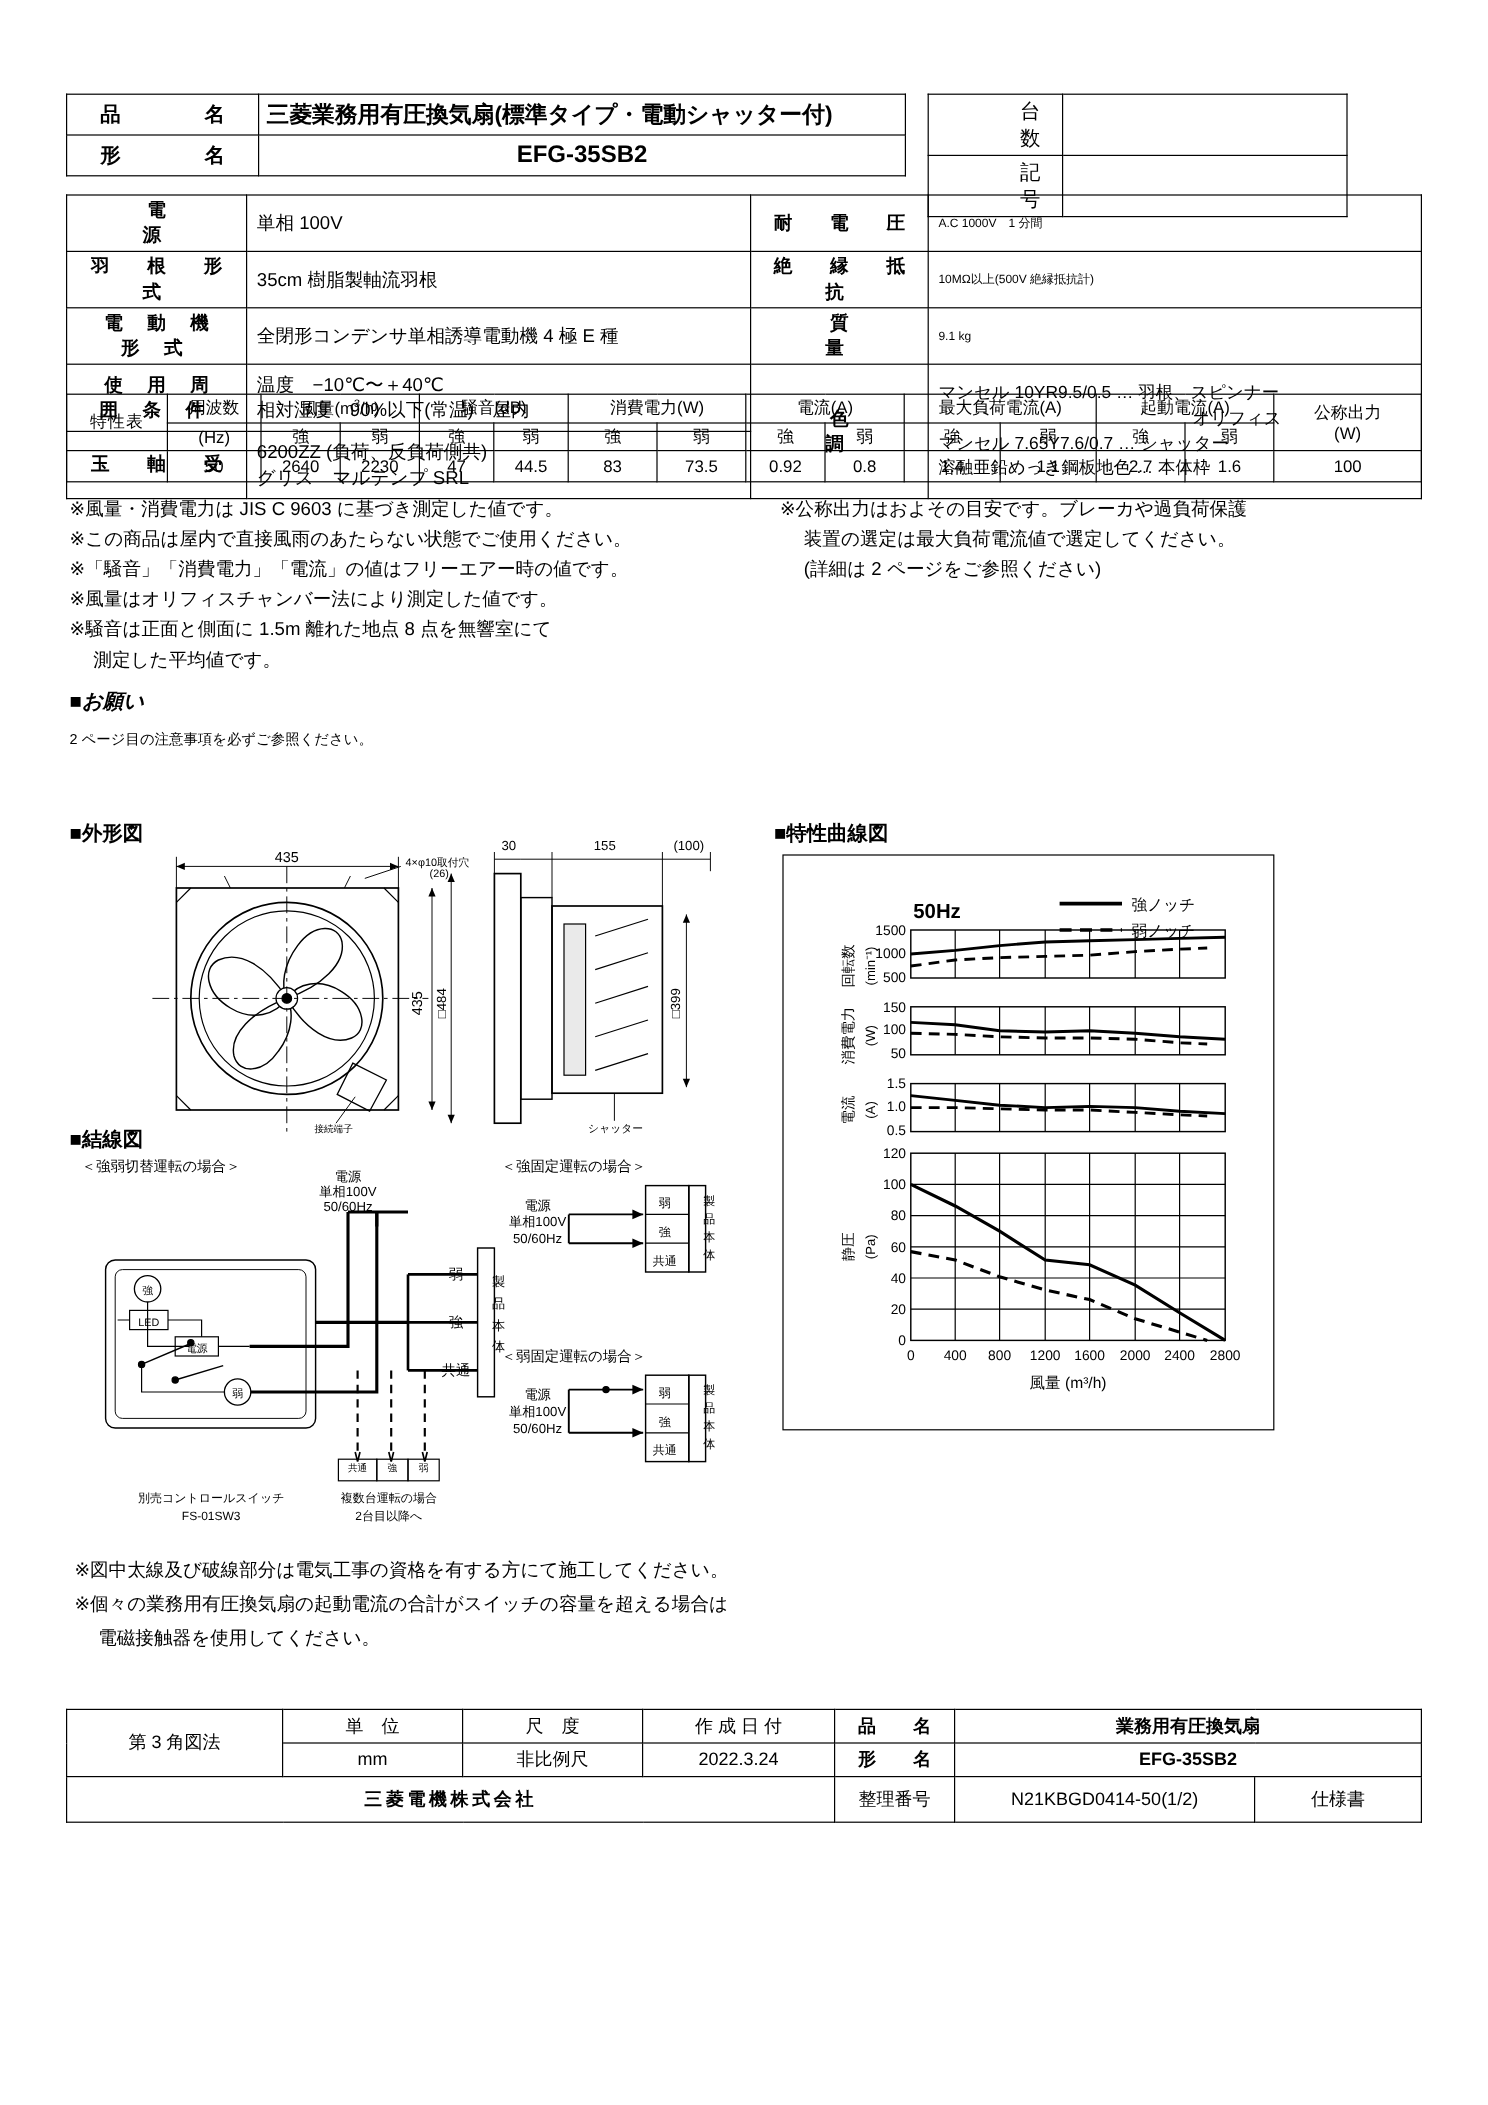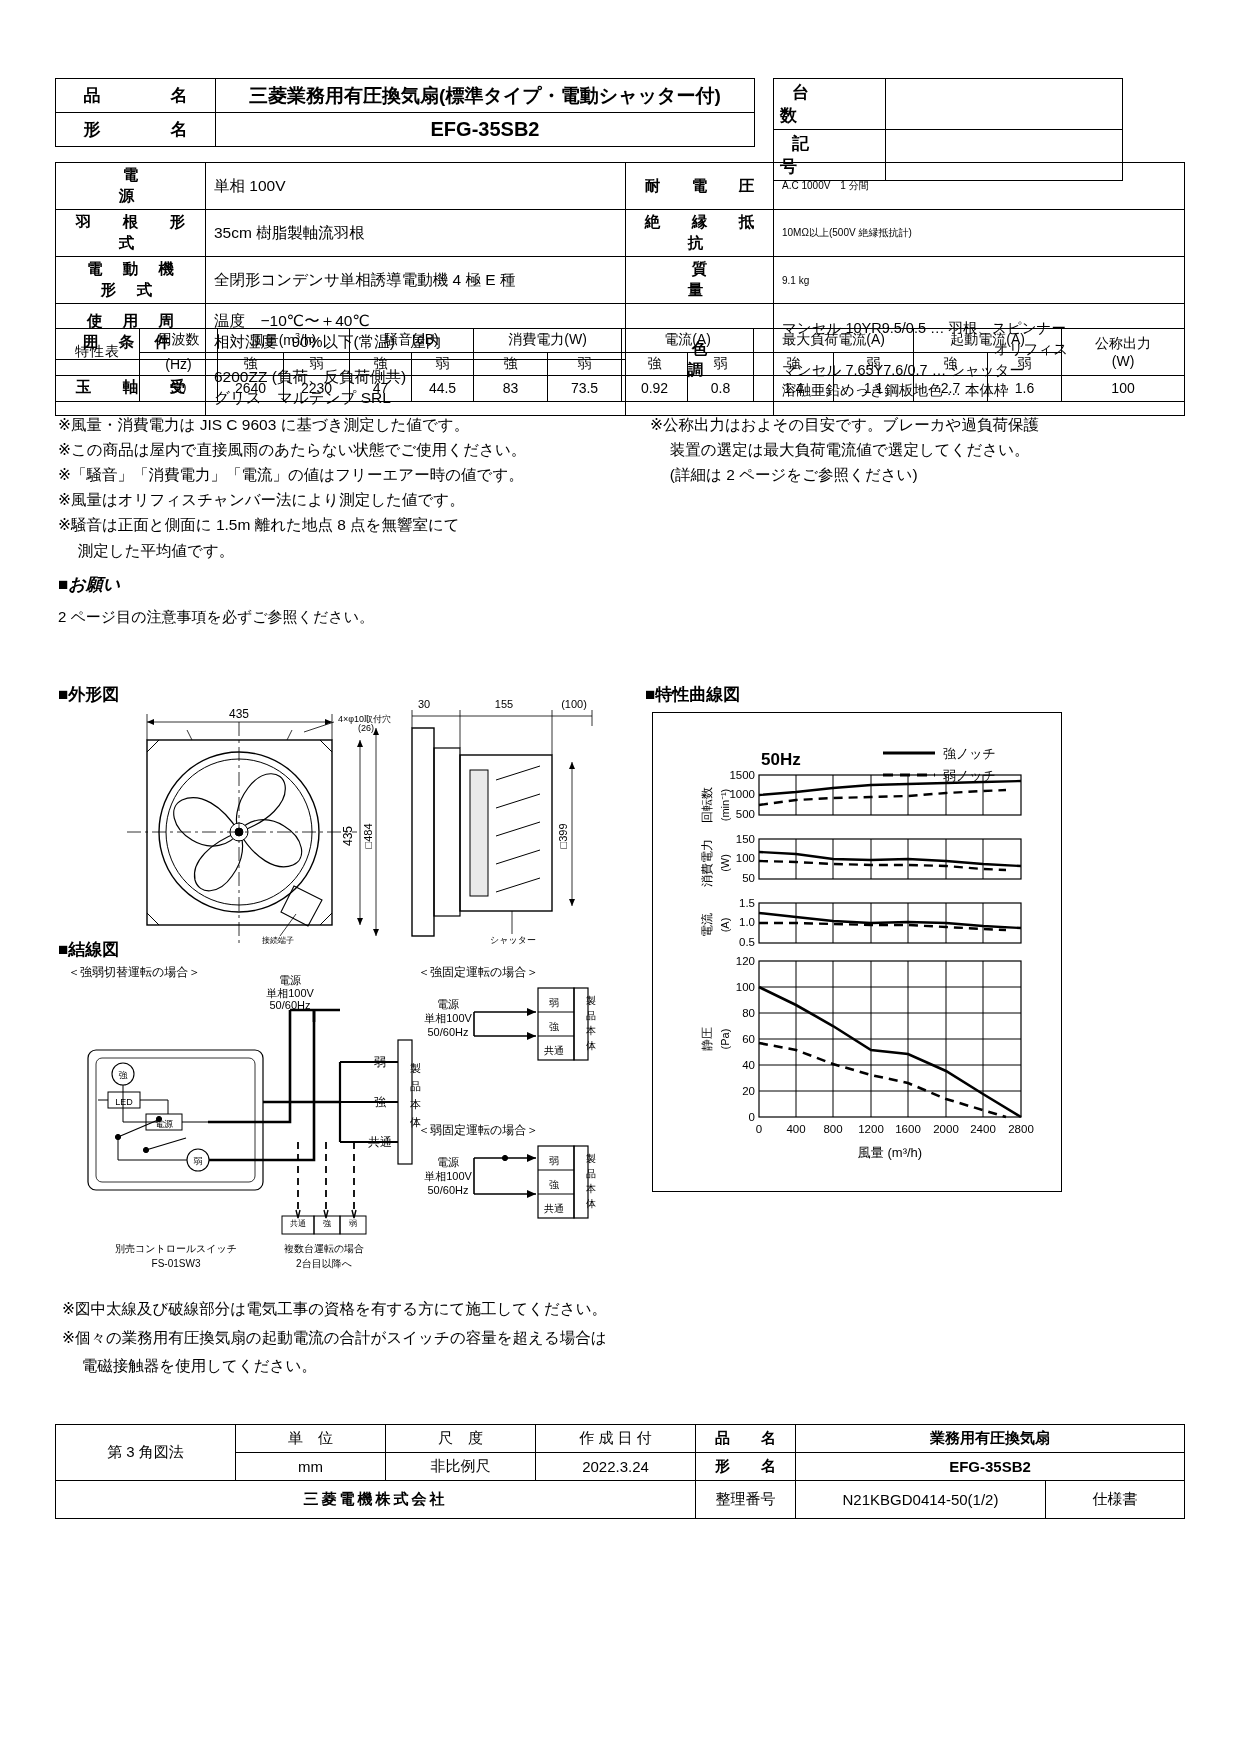--- a/index.html
+++ b/index.html
@@ -16,22 +16,22 @@
   
   table { border-collapse:collapse; }
   .bt td, .bt th { border:1.4px solid #000; padding:2px 6px; vertical-align:middle; }
 
   
   .hdr-wrap { position:absolute; left:55px; top:78px; width:1130px; display:flex; gap:18px; }
   .hdr-left { width:700px; }
   .hdr-right { width:350px; }
   .hdr-left table, .hdr-right table { width:100%; }
   .lbl-cell { width:160px; text-align:center; font-size:17px; font-weight:700; letter-spacing:12px; text-indent:12px; height:34px;}
-  .lbl-cell2 { width:105px; text-align:left; font-size:17px; font-weight:700; letter-spacing:12px; text-indent:12px; height:34px;}
-  .val-prod { text-align:center; font-size:19px; font-weight:700; height:34px; }
+  .lbl-cell2 { width:105px; text-align:right; font-size:17px; font-weight:400; letter-spacing:12px; text-indent:12px; height:34px;}
+  .val-prod { font-size:19px; font-weight:700; height:34px; }
   .val-model { text-align:center; font-size:20px; font-weight:700; height:34px;}
   .val-blank { height:34px; }
 
   
   .spec-wrap { position:absolute; left:55px; top:162px; width:1130px; }
   .spec-wrap table { width:100%; table-layout:fixed; }
   .sp-lbl { width:150px; text-align:center; font-size:15.5px; font-weight:700; letter-spacing:8px; text-indent:8px;}
   .sp-val { font-size:15.5px; padding-left:8px !important; }
   .sp-lbl2 { width:148px; text-align:center; font-size:15.5px; font-weight:700; letter-spacing:8px; text-indent:8px;}
   .sp-val2 { font-size:10px; padding-left:8px !important; }
@@ -50,21 +50,21 @@
   .ch-title { font-size:15px; letter-spacing:1px; }
   .sup { font-size:9px; vertical-align:super; }
 
   
   .notes-l { position:absolute; left:58px; top:412px; width:580px; font-size:15.5px; line-height:1.62; }
   .notes-r { position:absolute; left:650px; top:412px; width:540px; font-size:15.5px; line-height:1.62; }
   .notes-l div, .notes-r div { white-space:nowrap; }
 
   
   .onegai-h { position:absolute; left:58px; top:573px; font-size:17px; font-weight:700;font-style:italic; }
-  .onegai-b { position:absolute; left:58px; top:608px; font-size:15px; }
+  .onegai-b { position:absolute; left:58px; top:608px; font-size:12px; }
 
   
   .sec-h { position:absolute; font-size:17px; font-weight:700; }
   #sec-gaikei { left:58px; top:683px; }
   #sec-ketsu  { left:58px; top:938px; }
   #sec-kyoku  { left:645px; top:683px; }
 
   
   .draw { position:absolute; }
   svg { display:block; }

